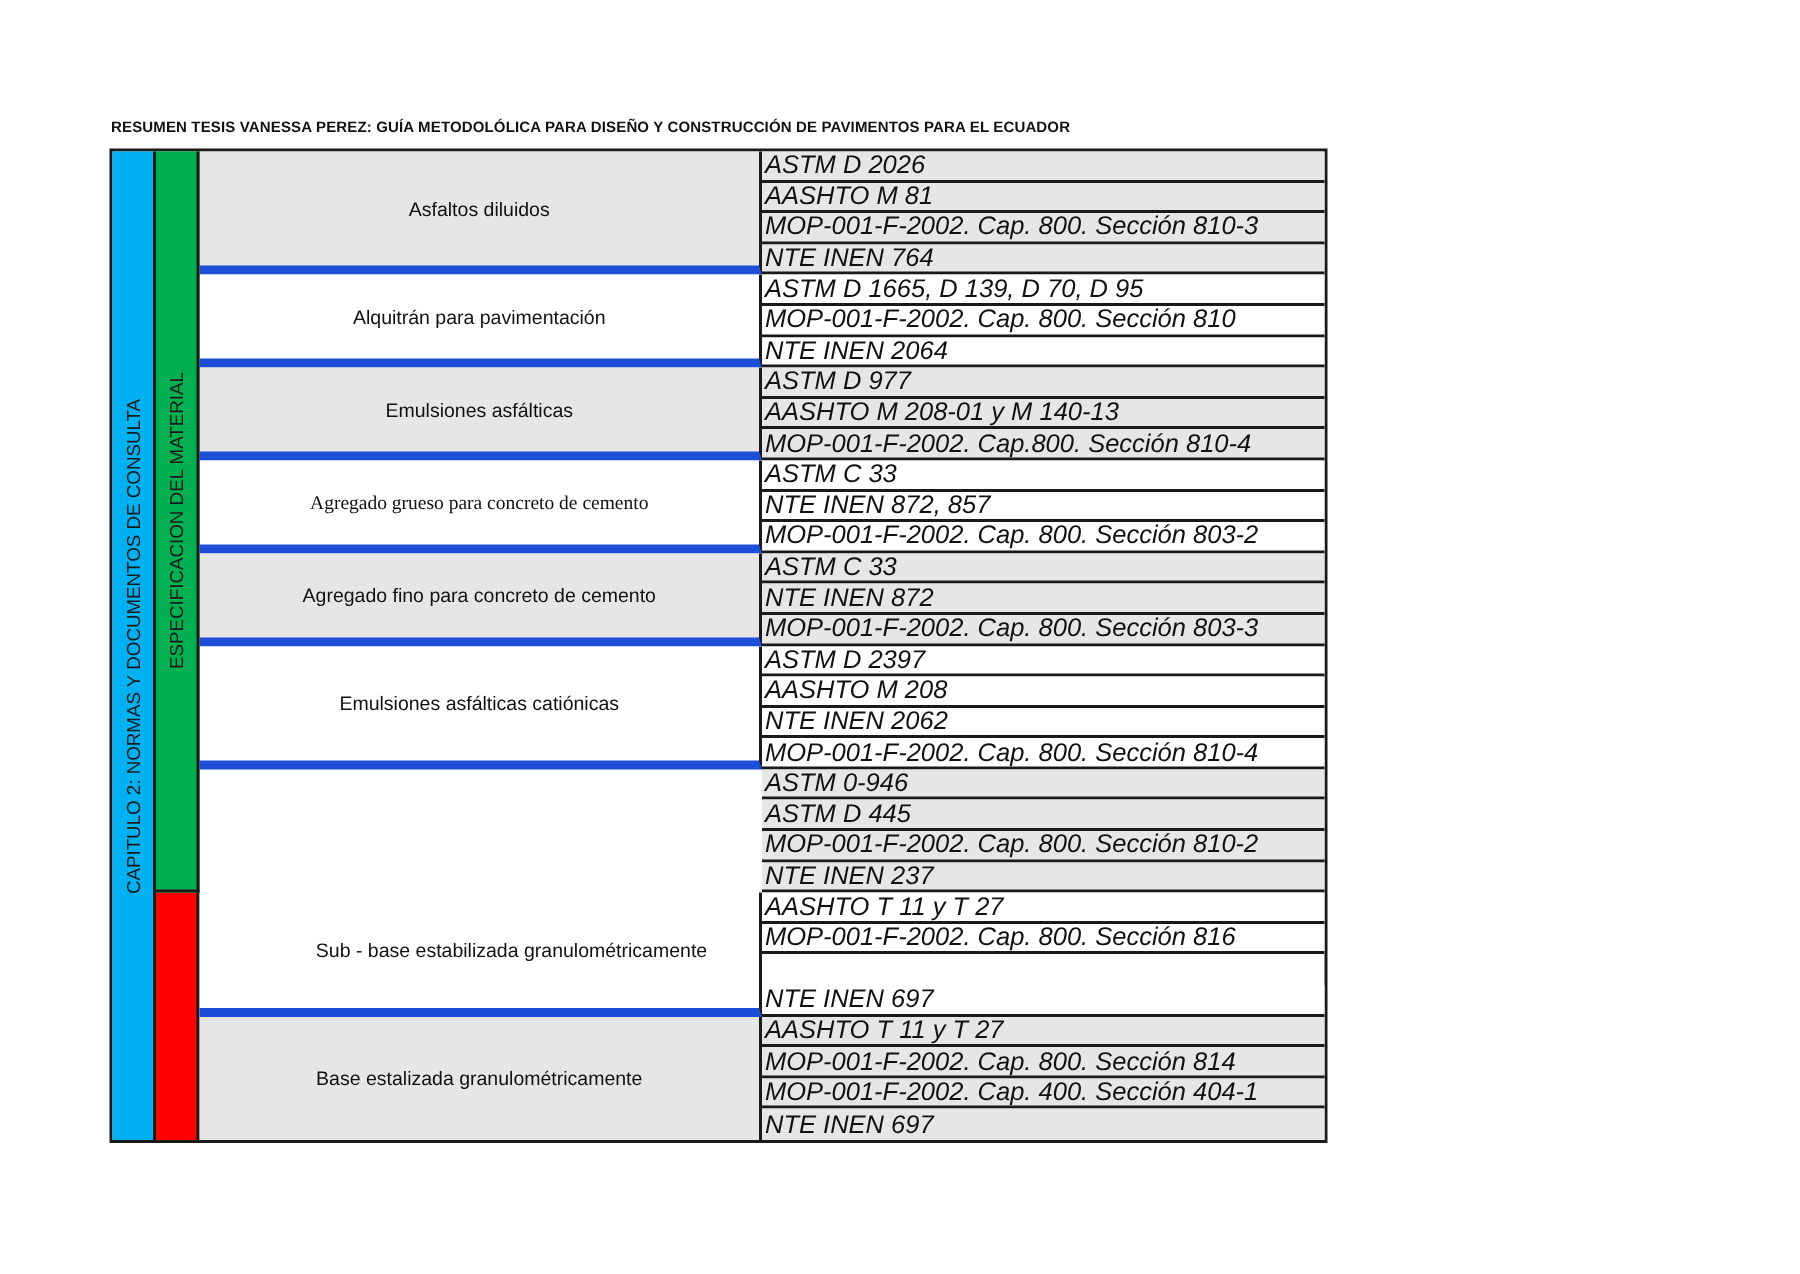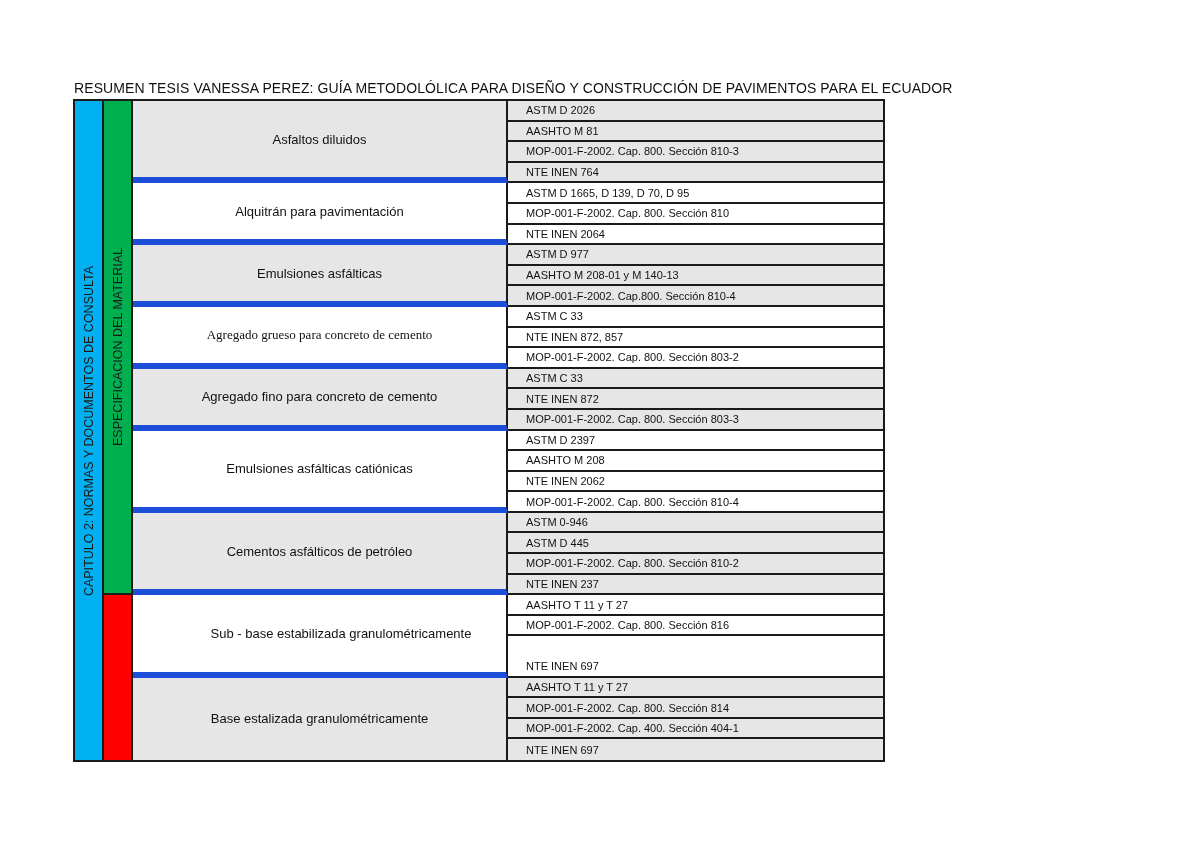--- a/index.html
+++ b/index.html
@@ -1,31 +1,31 @@
 <!DOCTYPE html>
 <html><head>
 <meta charset="utf-8">
 <style>
   html, body { margin: 0; padding: 0; background: #ffffff; }
   body { width: 1200px; height: 849px; position: relative; overflow: hidden;
          font-family: "Liberation Sans", "DejaVu Sans", sans-serif; color: #111; }
-  .title { position: absolute; left: 74px; top: 80px; font-size: 14px; letter-spacing: 0.1px; white-space: nowrap; }
+  .title { position: absolute; left: 74px; top: 80px; font-size: 10px; letter-spacing: 0.1px; white-space: nowrap; font-weight: bold; }
   .tbl { position: absolute; left: 73px; top: 99px; width: 812px; height: 663px;
          border: 2px solid #1a1a1a; box-sizing: border-box; display: grid;
          grid-template-columns: 29px 29px 375px 1fr; }
   .col-blue { background: #00b0f0; border-right: 2px solid #1a1a1a; position: relative; grid-column: 1; grid-row: 1 / span 32; }
   .col-green { background: #00b050; border-right: 2px solid #1a1a1a; border-bottom: 2px solid #1a1a1a; position: relative; grid-column: 2; grid-row: 1 / span 24; }
   .col-red { background: #ff0000; border-right: 2px solid #1a1a1a; grid-column: 2; grid-row: 25 / span 8; }
   .vlabel { position: absolute; left: 50%; top: 50%; transform: translate(-50%, -50%) rotate(-90deg);
             white-space: nowrap; font-size: 12.5px; color: #1a1a1a; }
   .group { grid-column: 3; display: flex; align-items: center; justify-content: center;
            font-size: 13px; border-bottom: 6px solid #1d4ed8; border-right: 2px solid #1a1a1a; box-sizing: border-box; }
   .group.last { border-bottom: none; }
-  .cell { grid-column: 4; font-size: 11px; padding-left: 18px; display: flex; align-items: center;
-          border-bottom: 2px solid #1a1a1a; box-sizing: border-box; white-space: nowrap; overflow: hidden; }
+  .cell { grid-column: 4; font-size: 17px; padding-left: 2px; display: flex; align-items: center;
+          border-bottom: 2px solid #1a1a1a; box-sizing: border-box; white-space: nowrap; overflow: hidden; font-style: italic; }
   .cell.last { border-bottom: none; }
   .gray { background: #e6e6e6; }
   .white { background: #ffffff; }
 </style>
 </head>
 <body>
 
 <div class="title">RESUMEN TESIS VANESSA PEREZ:  GUÍA METODOLÓLICA PARA DISEÑO Y CONSTRUCCIÓN DE PAVIMENTOS PARA EL ECUADOR</div>
 
 <div class="tbl" id="tbl" style="grid-template-rows: repeat(32, 1fr);">
@@ -67,23 +67,20 @@
     <div class="cell gray" style="grid-row: 14;">ASTM C 33</div>
     <div class="cell gray" style="grid-row: 15;">NTE INEN 872</div>
     <div class="cell gray" style="grid-row: 16;">MOP-001-F-2002. Cap. 800. Sección 803-3</div>
     <div class="group white" style="grid-row: 17 / span 4;">
       <span>Emulsiones asfálticas catiónicas</span>
     </div>
     <div class="cell white" style="grid-row: 17;">ASTM D 2397</div>
     <div class="cell white" style="grid-row: 18;">AASHTO M 208</div>
     <div class="cell white" style="grid-row: 19;">NTE INEN 2062</div>
     <div class="cell white" style="grid-row: 20;">MOP-001-F-2002. Cap. 800. Sección 810-4</div>
-    <div class="group gray" style="grid-row: 21 / span 4;">
-      <span>Cementos asfálticos de petróleo</span>
-    </div>
     <div class="cell gray" style="grid-row: 21;">ASTM 0-946</div>
     <div class="cell gray" style="grid-row: 22; text-align: right;">ASTM D 445</div>
     <div class="cell gray" style="grid-row: 23;">MOP-001-F-2002. Cap. 800. Sección 810-2</div>
     <div class="cell gray" style="grid-row: 24;">NTE INEN 237</div>
     <div class="group white" style="grid-row: 25 / span 4; padding-left: 43px;">
       <span>Sub - base estabilizada granulométricamente</span>
     </div>
     <div class="cell white" style="grid-row: 25;">AASHTO T 11 y T 27</div>
     <div class="cell white" style="grid-row: 26;">MOP-001-F-2002. Cap. 800. Sección 816</div>
     <div class="cell white" style="grid-row: 28;">NTE INEN 697</div>

